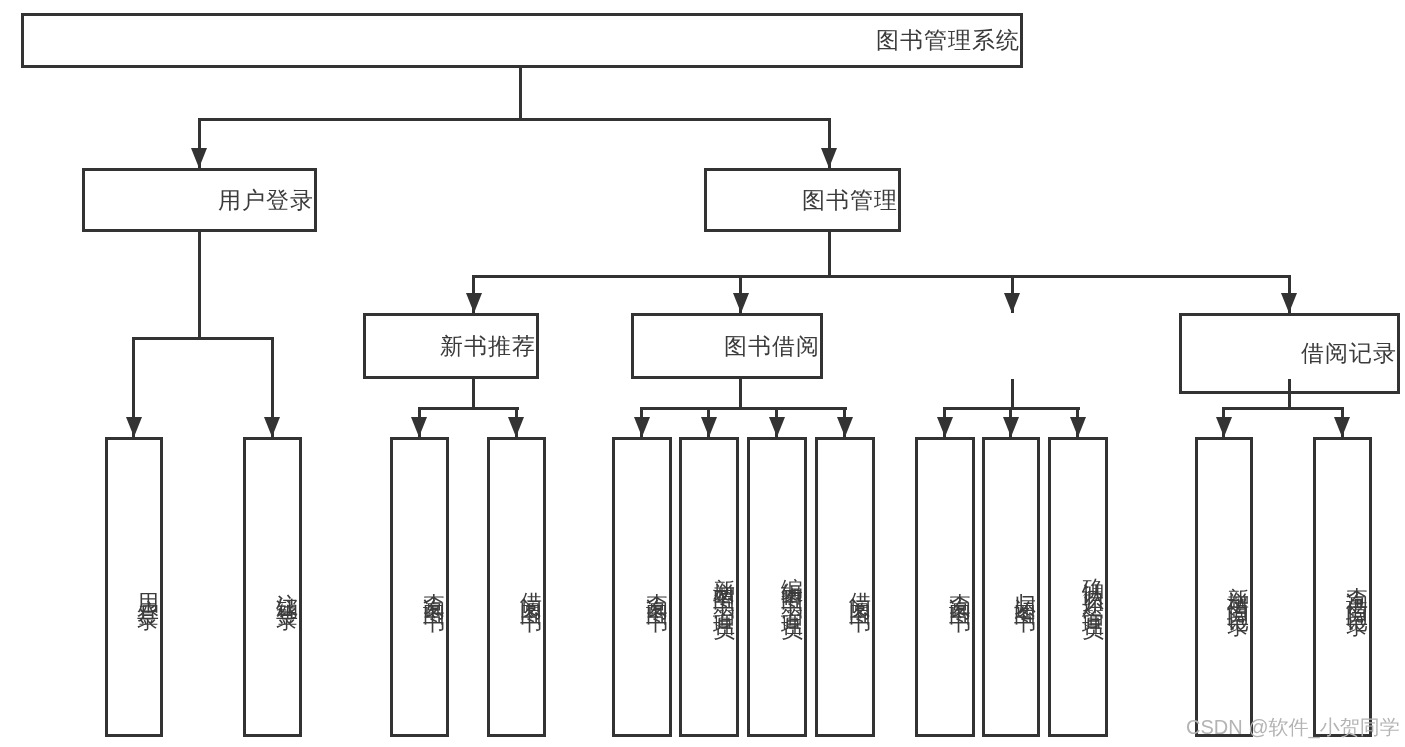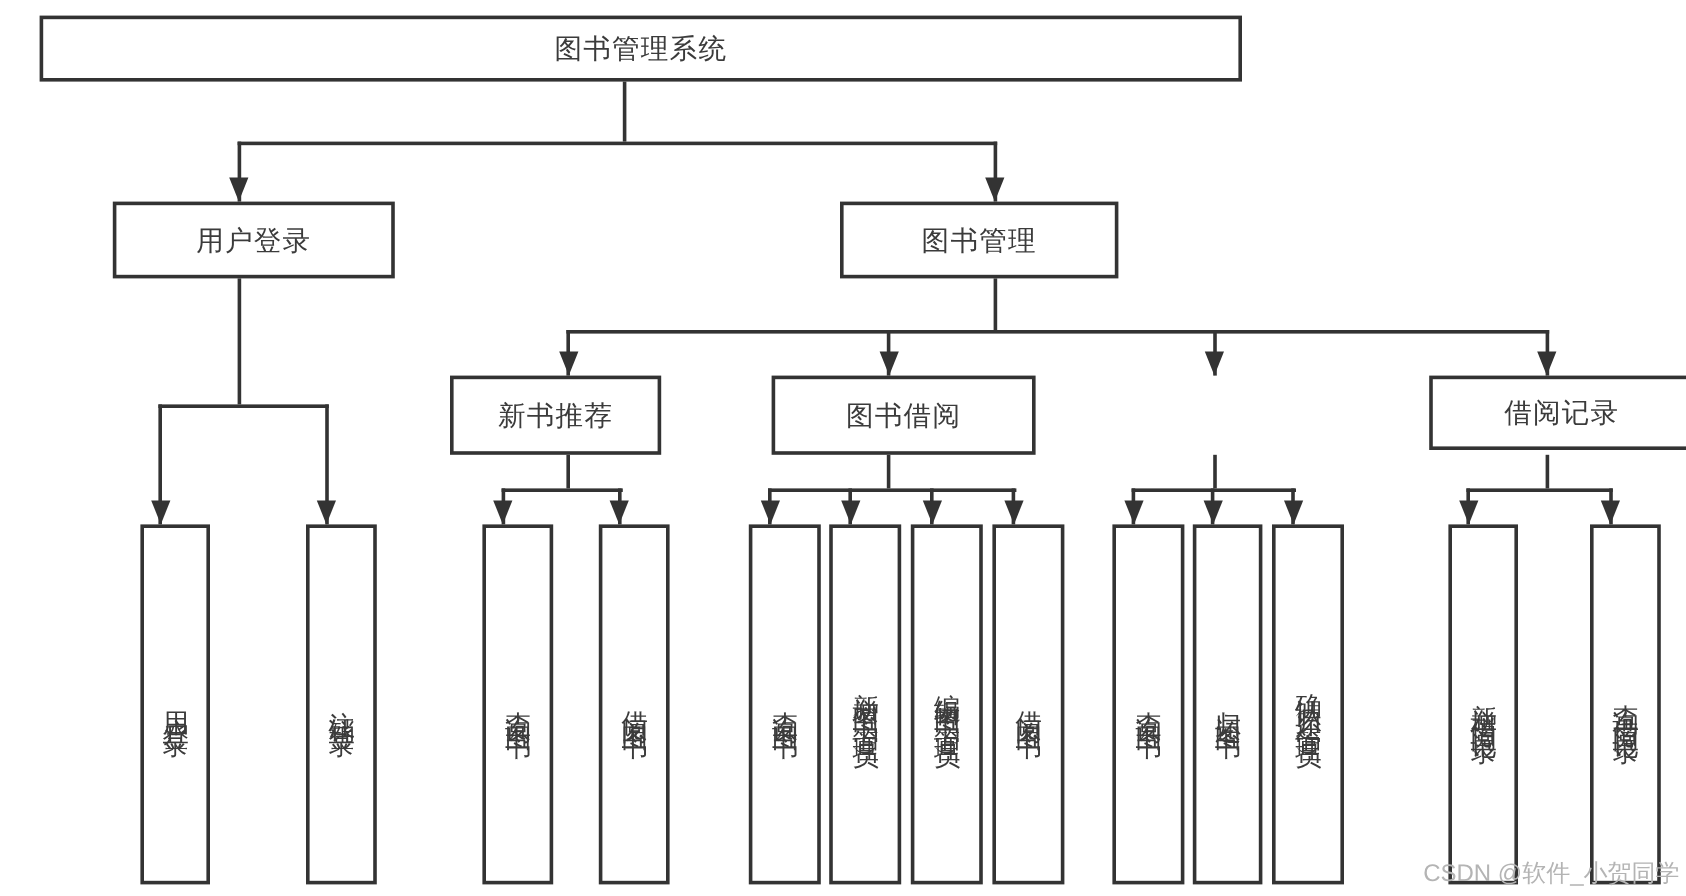--- a/index.html
+++ b/index.html
@@ -13,22 +13,22 @@
   #canvas{
     position:relative;width:1405px;height:747px;background:var(--background);
     overflow:hidden;
     font-family:"Liberation Sans","DejaVu Sans",sans-serif;
     color:var(--text);
   }
   .node{
     position:absolute;box-sizing:border-box;
     border:3px solid var(--node-border);
     background:var(--background);
-    display:flex;align-items:center;justify-content:center;
-    font-size:23px;letter-spacing:1px;margin-left:12px;
+    display:flex;align-items:center;justify-content:flex-end;
+    font-size:23px;letter-spacing:1px;
   }
   .node.leaf{
     font-size:22px;letter-spacing:0;
   }
   .node.leaf .lbl{
     writing-mode:vertical-rl;text-orientation:mixed;
     line-height:1.12;letter-spacing:6px;
   }
   .line{position:absolute;background:var(--line);}
   .arrow{
@@ -48,34 +48,34 @@
 <div id="canvas">
 
   <div class="node" style="left:21px;top:13px;width:1002px;height:55px">
     <span class="lbl">图书管理系统</span>
   </div>
 
   <div class="node" style="left:82px;top:168px;width:235px;height:64px">
     <span class="lbl">用户登录</span>
   </div>
 
-  <div class="node" style="left:688px;top:168px;width:232px;height:64px">
+  <div class="node" style="left:704px;top:168px;width:197px;height:64px">
     <span class="lbl">图书管理</span>
   </div>
 
   <div class="node" style="left:363px;top:313px;width:176px;height:66px">
     <span class="lbl">新书推荐</span>
   </div>
 
-  <div class="node" style="left:631px;top:313px;width:220px;height:66px">
+  <div class="node" style="left:631px;top:313px;width:192px;height:66px">
     <span class="lbl">图书借阅</span>
   </div>
 
 
-  <div class="node" style="left:1179px;top:313px;width:221px;height:62px">
+  <div class="node" style="left:1179px;top:313px;width:221px;height:81px">
     <span class="lbl">借阅记录</span>
   </div>
 
   <div class="node leaf" style="left:105px;top:437px;width:58px;height:300px">
     <span class="lbl">用户登录</span>
   </div>
 
   <div class="node leaf" style="left:243px;top:437px;width:59px;height:300px">
     <span class="lbl">注销登录</span>
   </div>

